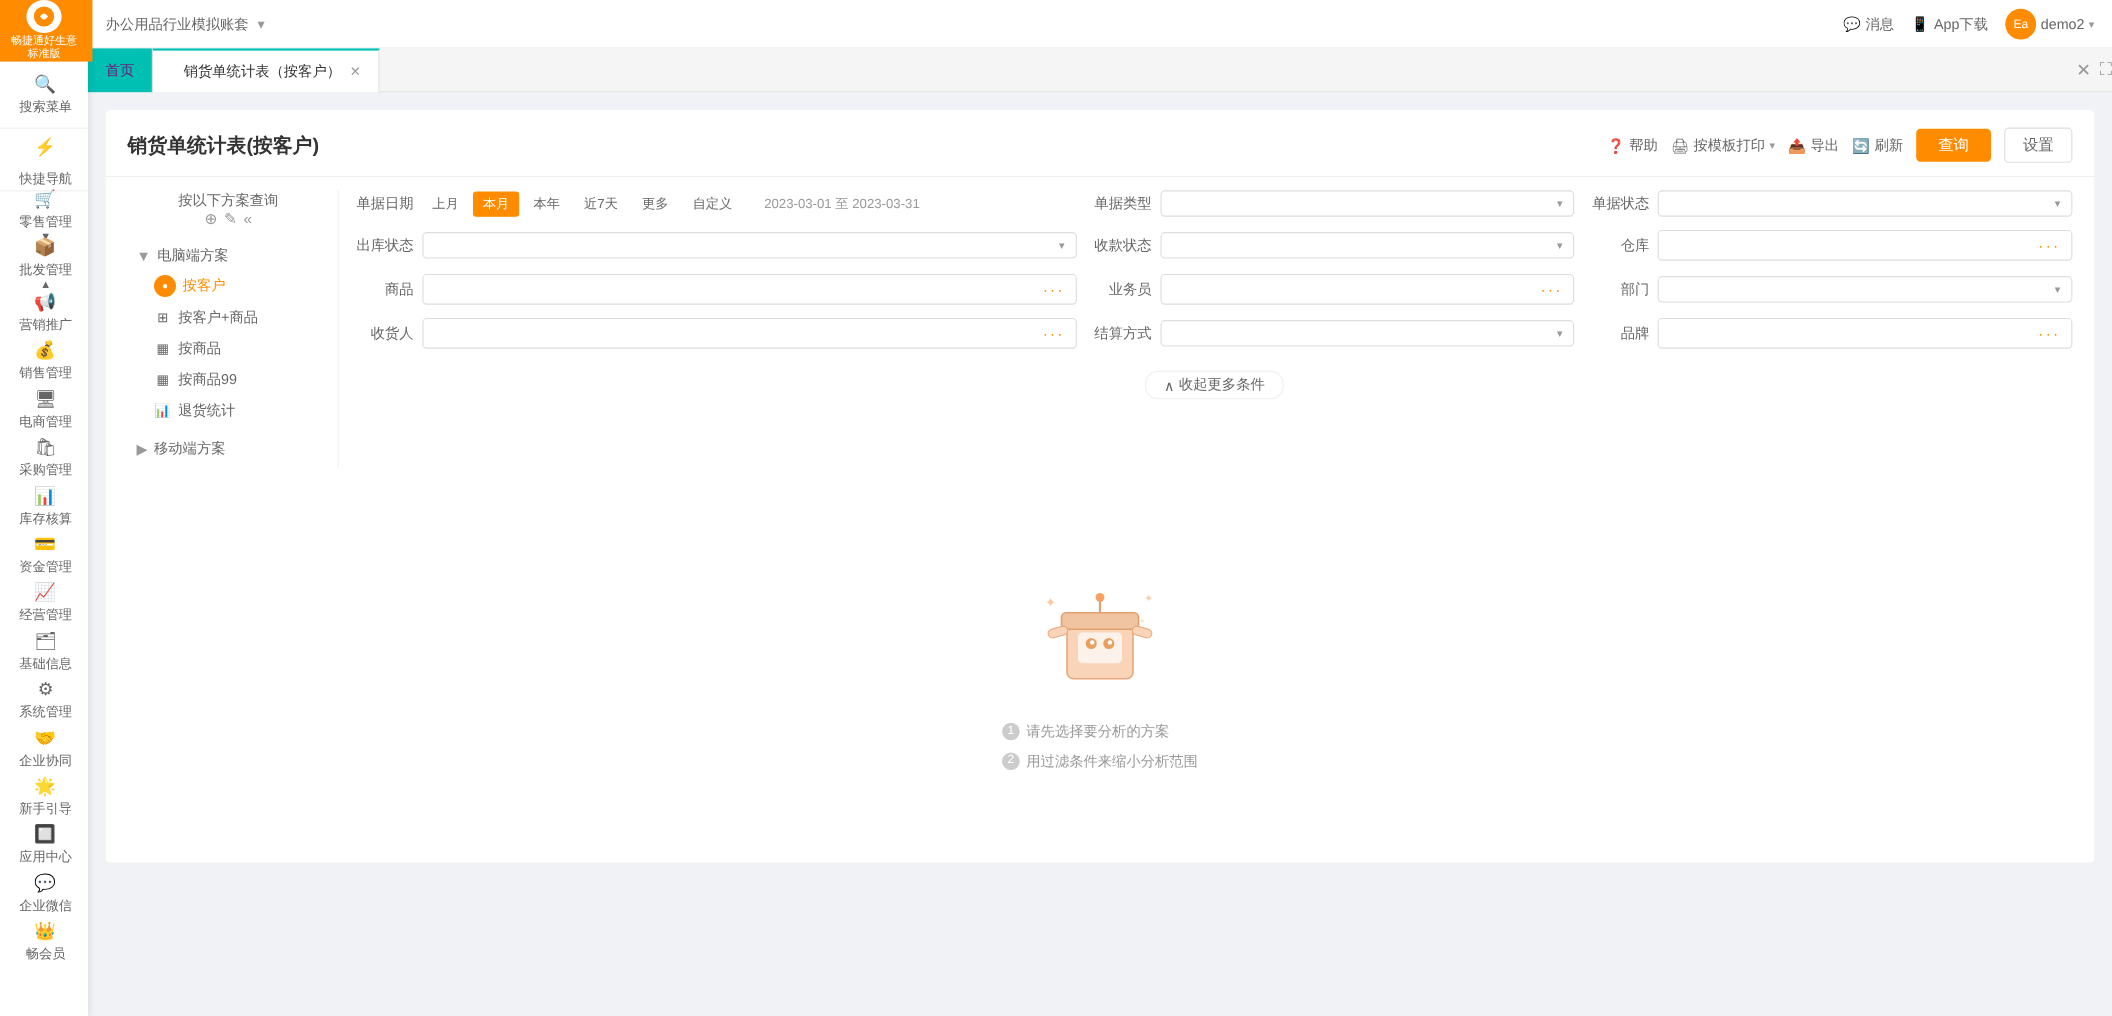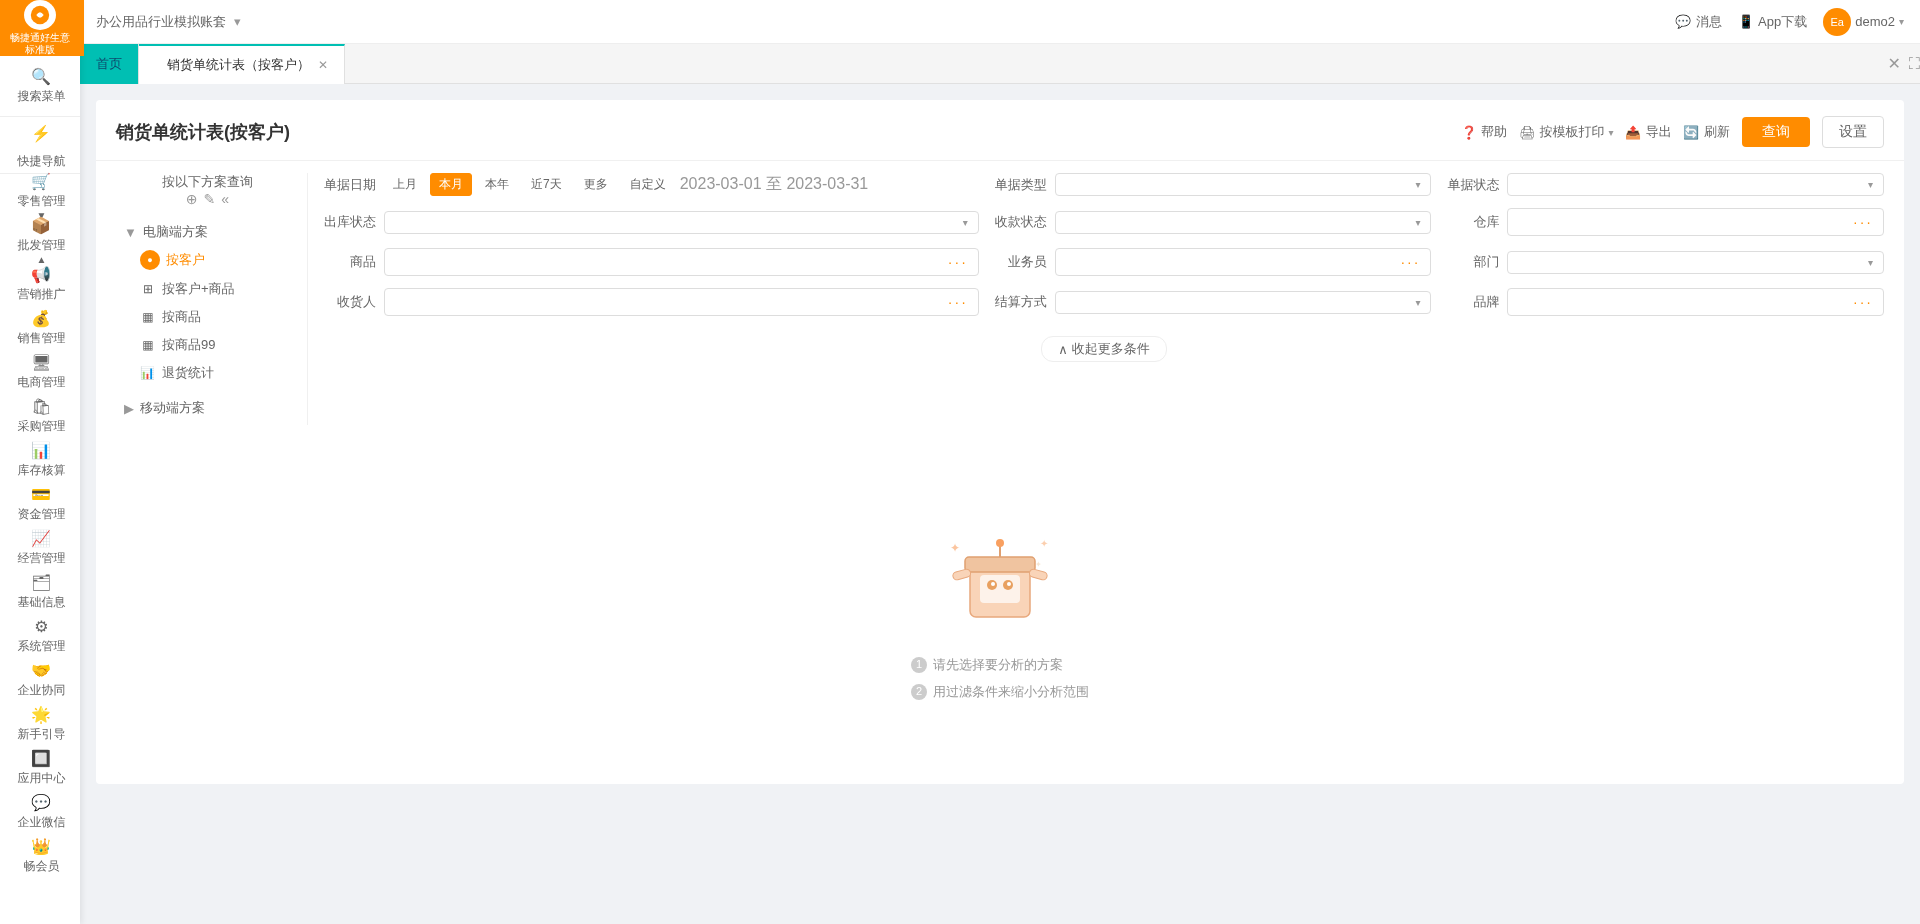--- a/index.html
+++ b/index.html
@@ -25,21 +25,21 @@
     .topbar-left { display: flex; align-items: center; gap: 8px; color: #666; font-size: 13px; }
     .topbar-right { display: flex; align-items: center; gap: 16px; color: #666; font-size: 13px; }
     .topbar-right-item { display: flex; align-items: center; gap: 4px; cursor: pointer; }
     .avatar { width: 28px; height: 28px; border-radius: 50%; background: #ff8c00; display: flex; align-items: center; justify-content: center; color: #fff; font-size: 11px; overflow: hidden; }
 
     
     .tabbar { height: 40px; background: #f5f5f5; display: flex; align-items: center; padding: 0 0; border-bottom: 1px solid #e0e0e0; flex-shrink: 0; }
     .tab-item { height: 40px; display: flex; align-items: center; padding: 0 16px; cursor: pointer; font-size: 13px; color: #666; background: #f5f5f5; border-right: 1px solid #e0e0e0; gap: 8px; }
     .tab-item.active { background: #fff; color: #333; border-top: 2px solid #00bfb3; padding-left: 28px; }
     .tab-item .close-btn { color: #999; font-size: 12px; cursor: pointer; }
-    .tab-home { background: #00bfb3; color: #0c4a6e; border-top: none !important; }
+    .tab-home { background: #00bfb3; color: #701a75; border-top: none !important; }
 
     
     .page-content { flex: 1; overflow: auto; padding: 16px; background: #f0f2f5; }
 
     
     .content-card { background: #fff; border-radius: 4px; padding: 0; }
 
     
     .page-header { display: flex; align-items: center; justify-content: space-between; padding: 16px 20px 12px; border-bottom: 1px solid #f0f0f0; }
     .page-title { font-size: 18px; font-weight: bold; color: #333; }
@@ -67,21 +67,21 @@
 
     
     .right-filter { flex: 1; padding-left: 16px; }
     .filter-row { display: flex; align-items: center; margin-bottom: 12px; gap: 0; }
     .filter-item { display: flex; align-items: center; flex: 1; min-width: 0; }
     .filter-label { width: 60px; color: #666; font-size: 13px; flex-shrink: 0; text-align: right; padding-right: 8px; white-space: nowrap; }
     .filter-control { flex: 1; min-width: 0; }
     .date-tabs { display: flex; align-items: center; gap: 4px; }
     .date-tab { padding: 2px 8px; border-radius: 3px; font-size: 12px; cursor: pointer; color: #666; border: 1px solid transparent; }
     .date-tab.active { background: #ff8c00; color: #fff; border-color: #ff8c00; }
-    .date-range { font-size: 16px; color: #999; margin-left: 1px; }
+    .date-range { font-size: 12px; color: #999; margin-left: 16px; }
     .select-box { border: 1px solid #ddd; border-radius: 4px; padding: 5px 10px; font-size: 13px; background: #fff; display: flex; align-items: center; justify-content: space-between; cursor: pointer; width: 100%; }
     .select-box .arrow { color: #999; font-size: 10px; }
     .select-dots { color: #ff8c00; cursor: pointer; font-size: 14px; letter-spacing: 2px; }
 
     
     .collapse-row { display: flex; justify-content: center; padding: 8px 0; }
     .collapse-btn { display: flex; align-items: center; gap: 4px; color: #666; font-size: 13px; cursor: pointer; background: #fff; border: 1px solid #eee; border-radius: 12px; padding: 3px 16px; }
 
     
     .empty-state { display: flex; flex-direction: column; align-items: center; justify-content: center; padding: 80px 0; }

